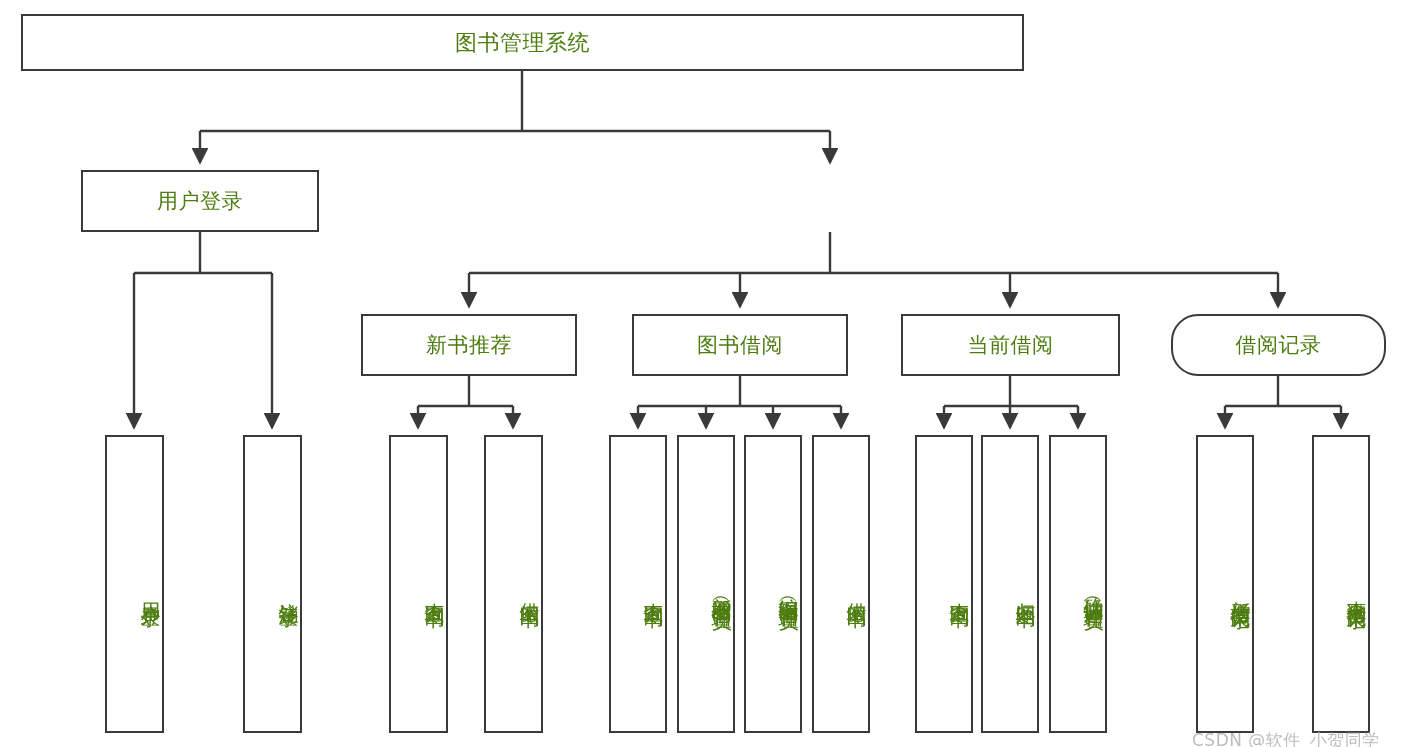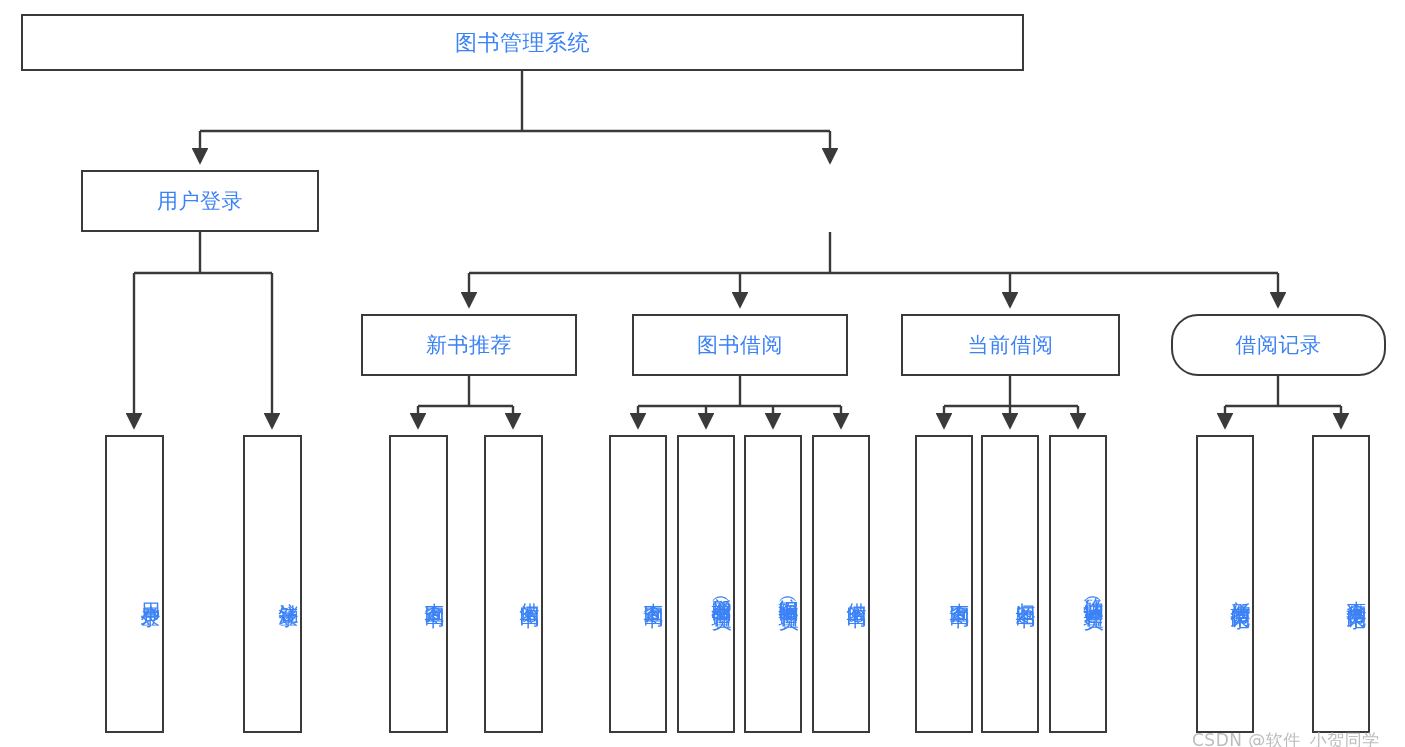--- a/index.html
+++ b/index.html
@@ -24,21 +24,21 @@
     pointer-events: none;
   }
   .node {
     position: absolute;
     box-sizing: border-box;
     border: 2px solid #3a3a3a;
     background: #ffffff;
     display: flex;
     align-items: center;
     justify-content: center;
-    color: #3b82f6;
+    color: #4d7c0f;
   }
   .node.horiz {
     font-size: 21px;
     letter-spacing: 0.5px;
   }
   .node.vert {
     writing-mode: vertical-rl;
     text-orientation: upright;
     font-size: 20px;
     line-height: 1.18;

